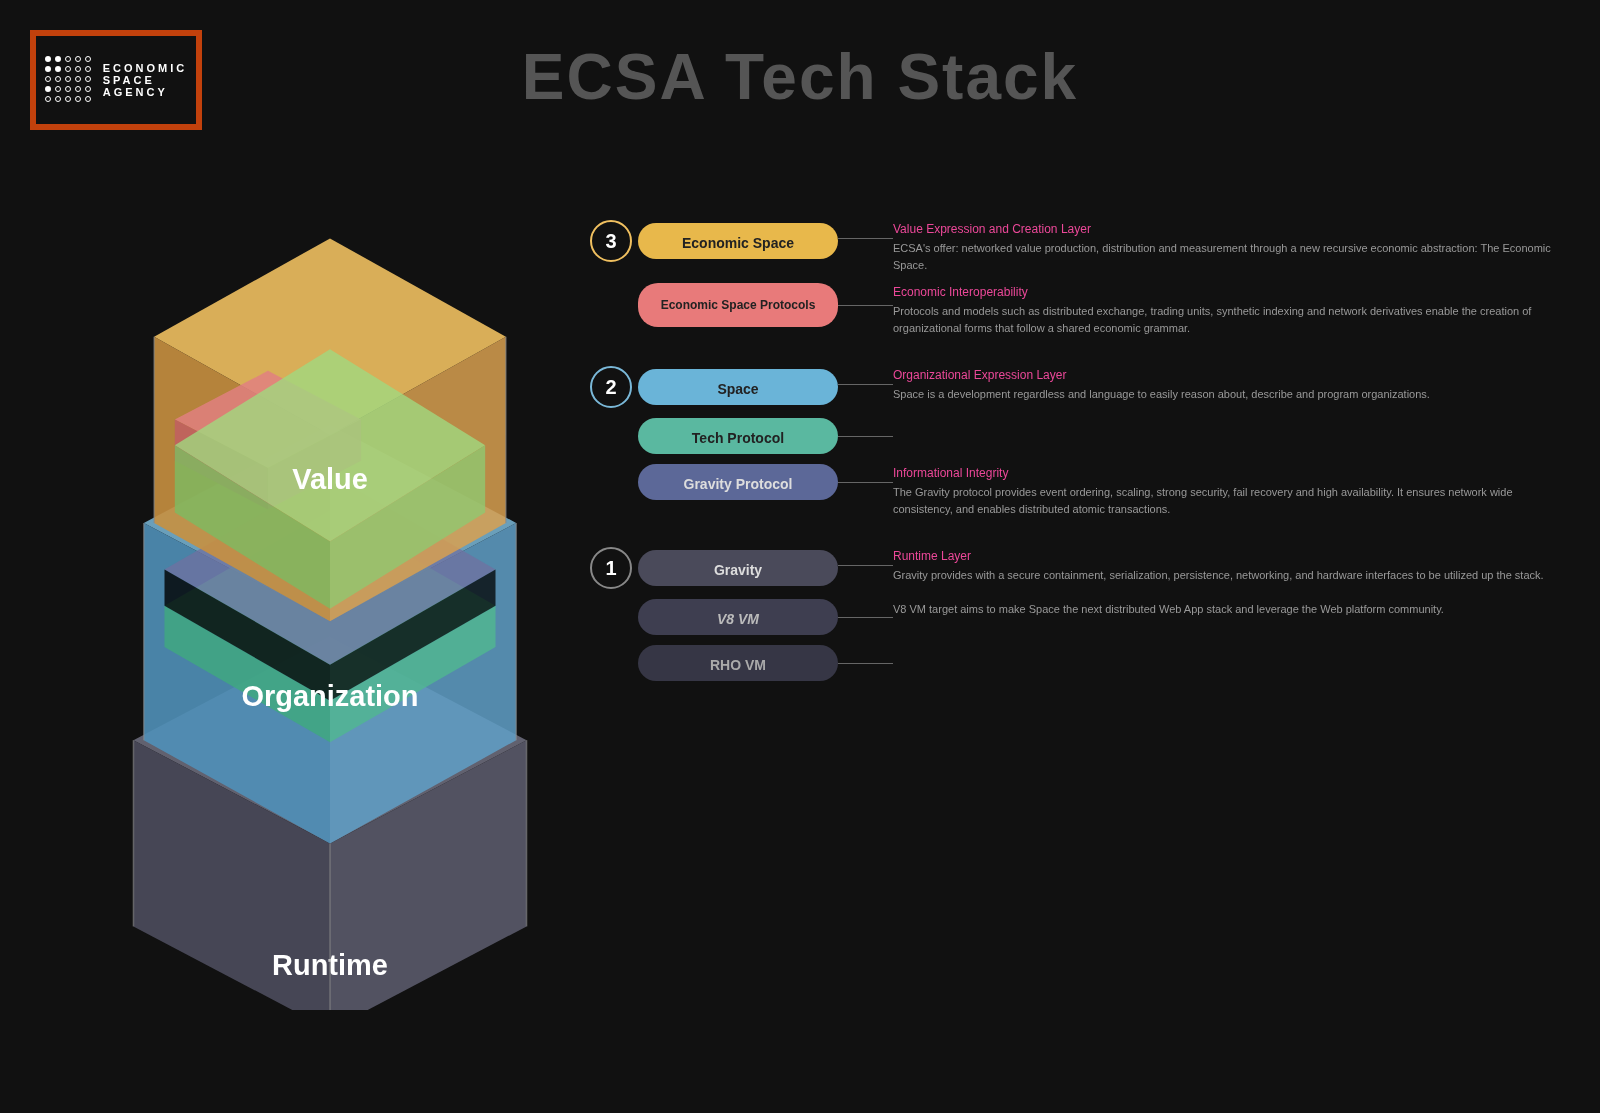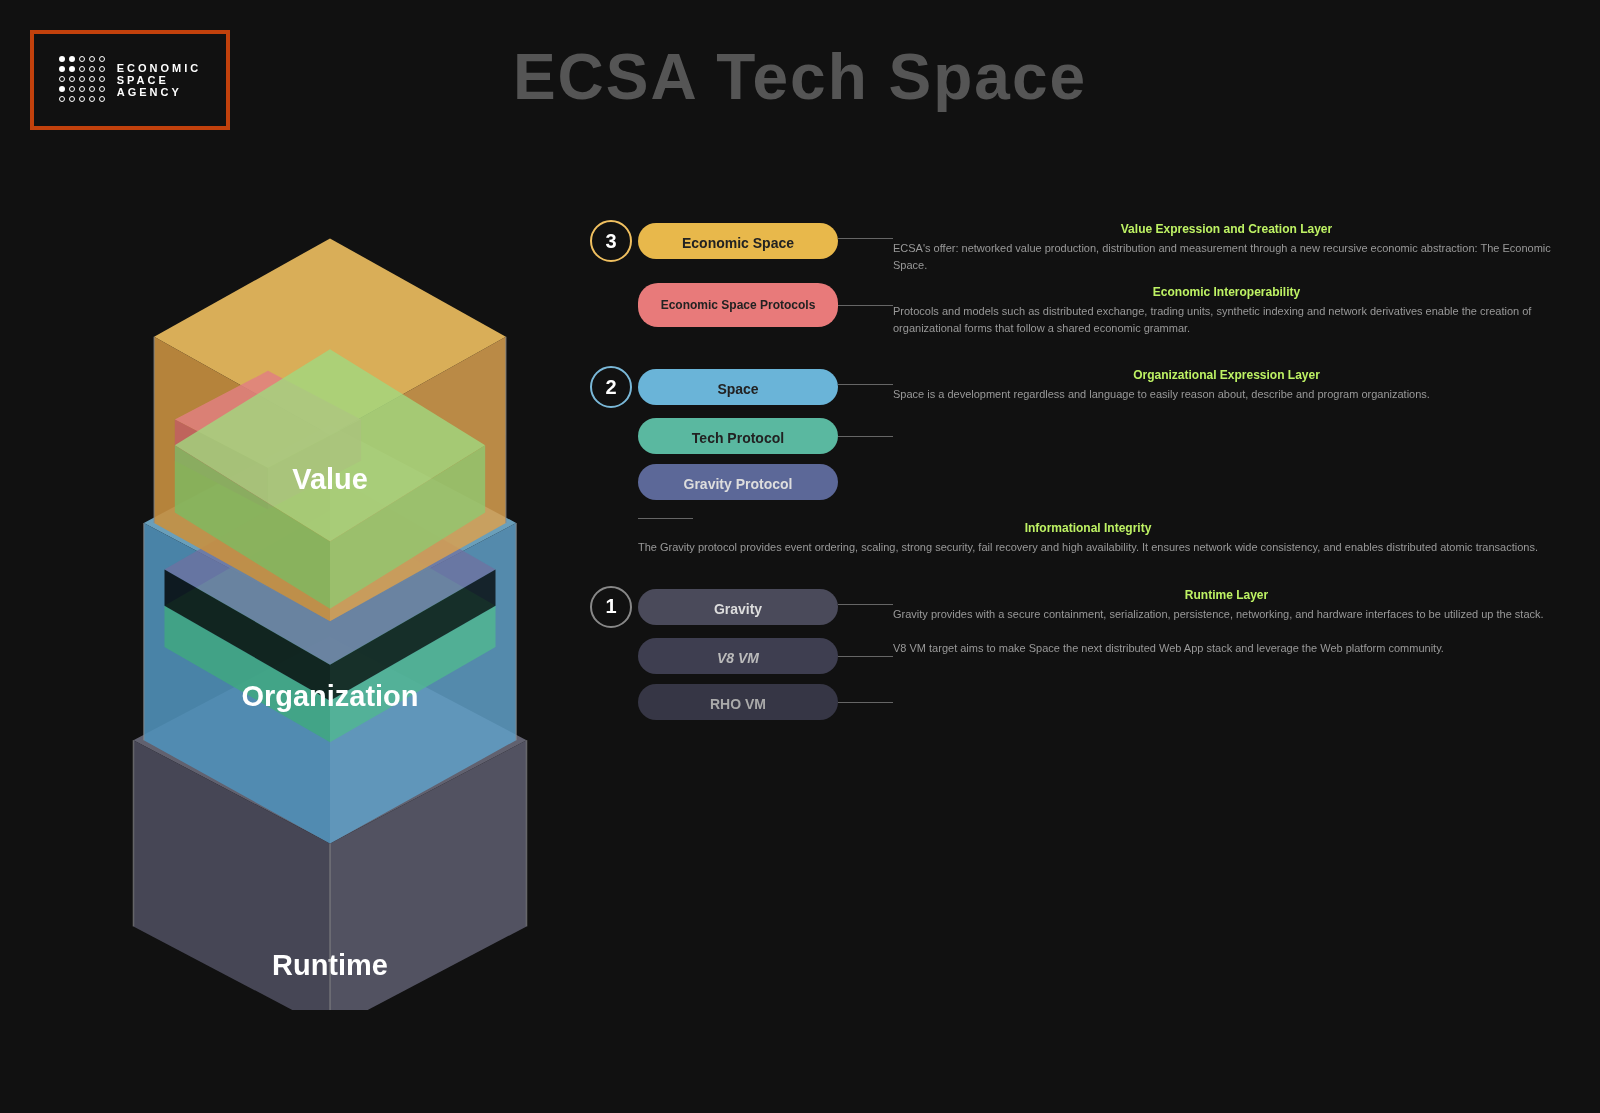--- a/index.html
+++ b/index.html
@@ -11,23 +11,23 @@
       font-family: 'Arial', sans-serif;
       color: #fff;
       position: relative;
     }
 
     
     .logo {
       position: absolute;
       top: 30px;
       left: 30px;
-      width: 200px;
+      width: 172px;
       height: 100px;
-      border: 4px solid #c2410c;
+      border: 6px solid #c2410c;
       display: flex;
       align-items: center;
       justify-content: center;
       padding: 10px;
     }
     .logo-inner {
       display: flex;
       align-items: center;
       gap: 10px;
     }
@@ -97,24 +97,23 @@
     .badge.economic-space-protocols { background: #f09090; color: #333; font-size: 12px; }
     .badge.space { background: #80c0e0; color: #333; }
     .badge.space-protocol { background: #60c0a0; color: #333; }
     .badge.gravity-protocol { background: #6070a0; color: #ddd; }
     .badge.gravity { background: #505060; color: #ddd; }
     .badge.v8vm { background: #444455; color: #ccc; }
     .badge.rhovm { background: #3a3a4a; color: #ccc; }
 
     .desc-title {
       font-size: 12px;
-      font-weight: bold;
-      color: #bef264;
+      font-weight: normal;
+      color: #ec4899;
       margin-bottom: 4px;
-      text-align: center;
     }
 
     .desc-text {
       font-size: 11px;
       color: #999;
       line-height: 1.5;
     }
 
     
     .iso-svg {
@@ -226,21 +225,21 @@
         <div class="logo-dot hollow"></div>
     </div>
     <div class="logo-text">
       <span>ECONOMIC</span>
       <span>SPACE</span>
       <span>AGENCY</span>
     </div>
   </div>
 </div>
 
-<div class="main-title">ECSA Tech Space</div>
+<div class="main-title">ECSA Tech Stack</div>
 
 <div class="iso-container">
   <svg viewBox="0 0 580 820" width="580" height="820" class="iso-svg">
 
     <polygon points="100,560 290,460 480,560 290,660" fill="#6a6a7a" opacity="0.9"></polygon>
 
     <polygon points="100,560 100,740 290,840 290,660" fill="#4a4a5a" opacity="0.95"></polygon>
 
     <polygon points="480,560 480,740 290,840 290,660" fill="#5a5a6a" opacity="0.9"></polygon>
 
@@ -343,21 +342,21 @@
 
     <div class="group-row" style="margin-top:10px; padding-left:48px;">
       <div class="left-part">
         <div class="badge space-protocol" style="background:#5ab8a0; color:#222; border-radius:20px; padding:8px 22px; font-size:14px; font-weight:bold; width:200px; text-align:center;">
           <span>Tech Protocol</span>
         </div>
       </div>
       <div class="h-line" style="margin-top:18px; width:55px;"></div>
     </div>
 
-    <div class="group-row" style="margin-top:10px; padding-left:48px;flex-direction:column;">
+    <div class="group-row" style="margin-top:10px; padding-left:48px;">
       <div class="left-part">
         <div class="badge gravity-protocol" style="background:#5c6898; color:#ddd; border-radius:20px; padding:8px 22px; font-size:14px; font-weight:bold; width:200px; text-align:center;">
           <span>Gravity Protocol</span>
         </div>
       </div>
       <div class="h-line" style="margin-top:18px; width:55px;"></div>
       <div class="right-desc">
         <div class="desc-title">Informational Integrity</div>
         <div class="desc-text">The Gravity protocol provides event ordering, scaling, strong security, fail recovery and high availability. It ensures network wide consistency, and enables distributed atomic transactions.</div>
       </div>

